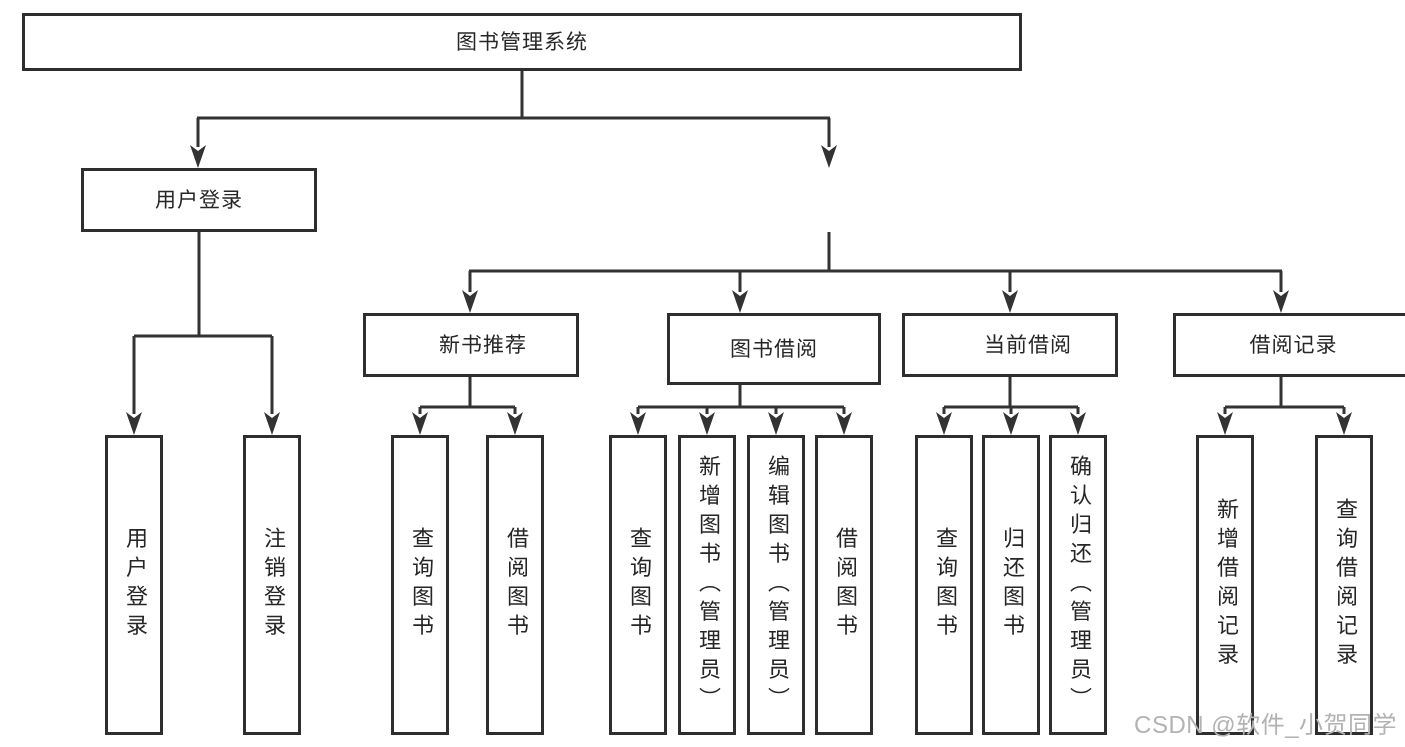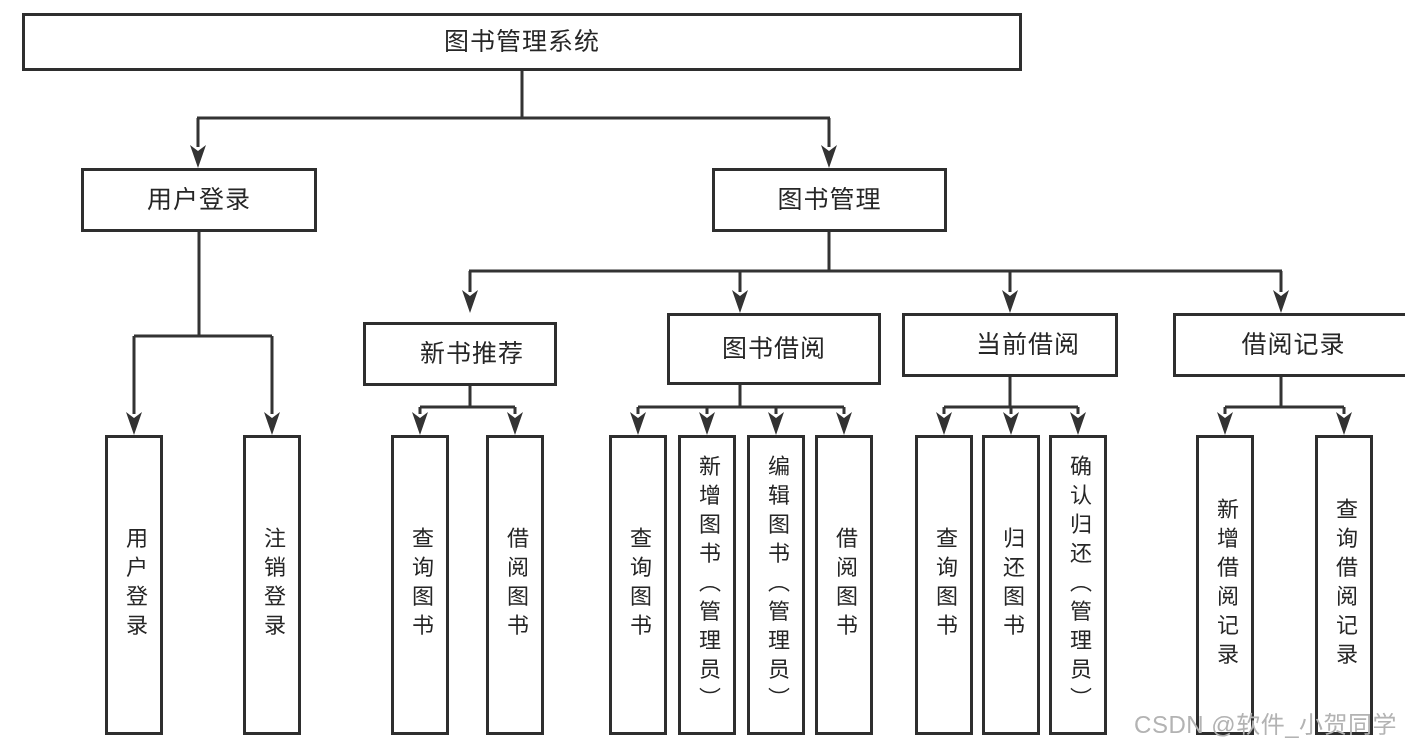--- a/index.html
+++ b/index.html
@@ -25,21 +25,21 @@
   .node {
     position: absolute;
     box-sizing: border-box;
     background: #ffffff;
     border: 3px solid #2e2e2e;
     color: #262626;
     display: flex;
     align-items: center;
     justify-content: center;
     text-align: center;
-    font-size: 25px;
+    font-size: 21px;
     letter-spacing: 1px;
     line-height: 1.1;
   }
   .leaf {
     writing-mode: vertical-rl;
     text-orientation: mixed;
     font-size: 22px;
     letter-spacing: 7px;
     line-height: 1.0;
   }
@@ -87,23 +87,22 @@
       <polygon points="1011,435 1003,412 1011,418 1019,412"></polygon>
       <polygon points="1078,435 1070,412 1078,418 1086,412"></polygon>
       <polygon points="1225,435 1217,412 1225,418 1233,412"></polygon>
       <polygon points="1344,435 1336,412 1344,418 1352,412"></polygon>
     </g>
   </svg>
 
   <div class="node" style="left:22px; top:13px; width:1000px; height:58px;">图书管理系统</div>
 
   <div class="node" style="left:81px; top:168px; width:236px; height:64px;">用户登录</div>
-  <div class="node" style="left:712px; top:168px; width:235px; height:64px;">图书管理</div>
 
-  <div class="node" style="left:363px; top:322px; width:194px; height:64px;padding-left:24px;">新书推荐</div>
+  <div class="node" style="left:363px; top:313px; width:216px; height:64px;padding-left:24px;">新书推荐</div>
   <div class="node" style="left:667px; top:313px; width:214px; height:72px;">图书借阅</div>
   <div class="node" style="left:902px; top:313px; width:216px; height:64px;padding-left:36px;">当前借阅</div>
   <div class="node" style="left:1173px; top:313px; width:241px; height:64px;">借阅记录</div>
 
   <div class="node leaf" style="left:105px; top:435px; width:58px; height:300px;">用户登录</div>
   <div class="node leaf" style="left:243px; top:435px; width:58px; height:300px;">注销登录</div>
 
   <div class="node leaf" style="left:391px; top:435px; width:58px; height:300px;">查询图书</div>
   <div class="node leaf" style="left:486px; top:435px; width:58px; height:300px;">借阅图书</div>
 

